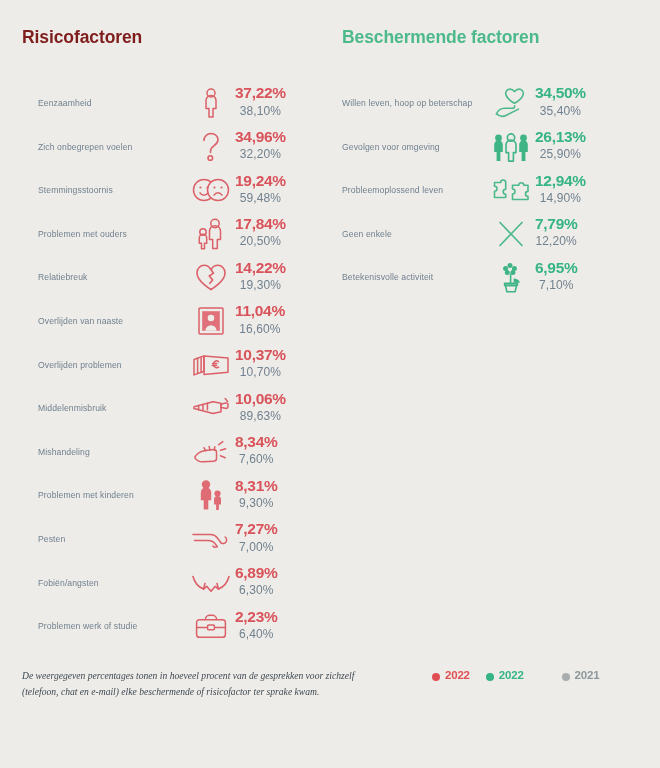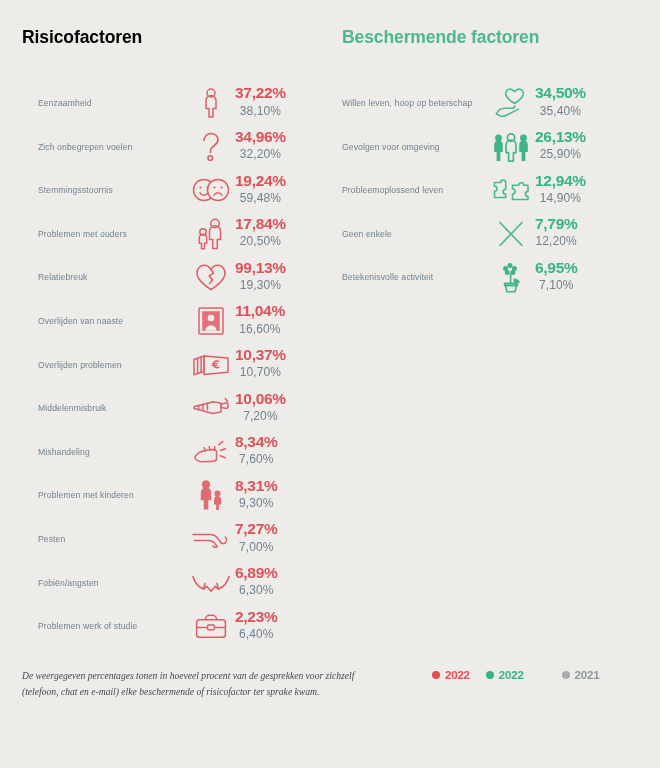--- a/index.html
+++ b/index.html
@@ -31,21 +31,21 @@
   .column.left  { width: 330px; padding-left: 22px; }
   .column.right { width: 330px; padding-left: 12px; }
 
   .col-title {
     font-size: 17.5px;
     font-weight: bold;
     letter-spacing: -0.1px;
     margin: 0 0 34px 0;
     line-height: 1.1;
   }
-  .col-title.risk    { color: #000000; }
+  .col-title.risk    { color: #7f1d1d; }
   .col-title.protect { color: #4CB98B; }
 
   .rows { display: flex; flex-direction: column; }
 
   .row {
     display: flex;
     align-items: center;
     height: 43.6px;
     position: relative;
   }
@@ -120,21 +120,21 @@
   .footer-note span { display: block; }
   .legend {
     display: flex;
     flex-direction: row;
     align-items: center;
     padding-top: 1px;
     flex: 1 1 auto;
   }
   .legend-item {
     display: flex;
-    align-items: center;
+    align-items: flex-end;
     white-space: nowrap;
   }
   .legend-item .dot {
     width: 8px;
     height: 8px;
     border-radius: 50%;
     margin-right: 5px;
     flex: 0 0 auto;
   }
   .legend-item .lbl {
@@ -223,21 +223,21 @@
         <div class="row">
           <div class="row-label">Relatiebreuk</div>
           <div class="row-icon">
             <svg width="34" height="30" viewBox="0 0 34 30" fill="none" stroke="#DB6068" stroke-width="1.6" stroke-linejoin="round" stroke-linecap="round">
               <path d="M17 27.5C17 27.5 3 19.4 3 10.9 3 6.6 6.2 3.3 10.2 3.3c2.6 0 4.9 1.4 6.2 3.5"></path>
               <path d="M17 27.5c0 0 14-8.1 14-16.6 0-4.3-3.2-7.6-7.2-7.6-2.6 0-4.9 1.4-6.2 3.5"></path>
               <path d="M16.4 6.8l3.1 4.4-4.3 2.8 3.4 3.9-2.8 3.4"></path>
             </svg>
           </div>
           <div class="row-values">
-            <div class="val-main">99,13%</div>
+            <div class="val-main">14,22%</div>
             <div class="val-prev">19,30%</div>
           </div>
         </div>
 
         <div class="row">
           <div class="row-label">Overlijden van naaste</div>
           <div class="row-icon">
             <svg width="30" height="32" viewBox="0 0 30 32" fill="none" stroke="#DB6068" stroke-width="1.5" stroke-linejoin="round">
               <rect x="3" y="3" width="24" height="26" rx="1"></rect>
               <rect x="6.2" y="6.2" width="17.6" height="19.6" fill="#E0717A" stroke="none"></rect>
@@ -273,21 +273,21 @@
           <div class="row-icon">
             <svg width="40" height="26" viewBox="0 0 40 26" fill="none" stroke="#DB6068" stroke-width="1.5" stroke-linejoin="round" stroke-linecap="round">
               <path d="M3 11.8l19-5.1 8 1.5v8.6l-8 1.6L3 13.4z"></path>
               <path d="M7.6 10.6v4.2M12 9.4v5.4M16.4 8.2v6.6"></path>
               <path d="M30 9.2l4.6-1.1c1.3-.3 2.4.3 2.4 1.4v2.3c0 1.1-1.1 1.8-2.4 1.5L30 12.6z"></path>
               <path d="M34.2 3.6l2.4 2.8"></path>
             </svg>
           </div>
           <div class="row-values">
             <div class="val-main">10,06%</div>
-            <div class="val-prev">7,20%</div>
+            <div class="val-prev">89,63%</div>
           </div>
         </div>
 
         <div class="row">
           <div class="row-label">Mishandeling</div>
           <div class="row-icon">
             <svg width="40" height="30" viewBox="0 0 40 30" fill="none" stroke="#DB6068" stroke-width="1.5" stroke-linejoin="round" stroke-linecap="round">
               <path d="M4 19.6c2.6-3.4 6.3-5.6 10.3-6.1l8.4-1c1.5-.2 2.8.9 2.8 2.4v6.7c0 1.4-1.1 2.5-2.5 2.6l-11.2.6c-3 .2-5.9-1.3-7.8-3.7z"></path>
               <path d="M14.6 13.9l-1.6-3.2M19 13.2l-.8-3.6M23.3 13.4l.5-3.6"></path>
               <path d="M27.8 7.7l4-3.1M29.6 13.2l5-1.4M29.4 18.8l4.8 1.9"></path>

